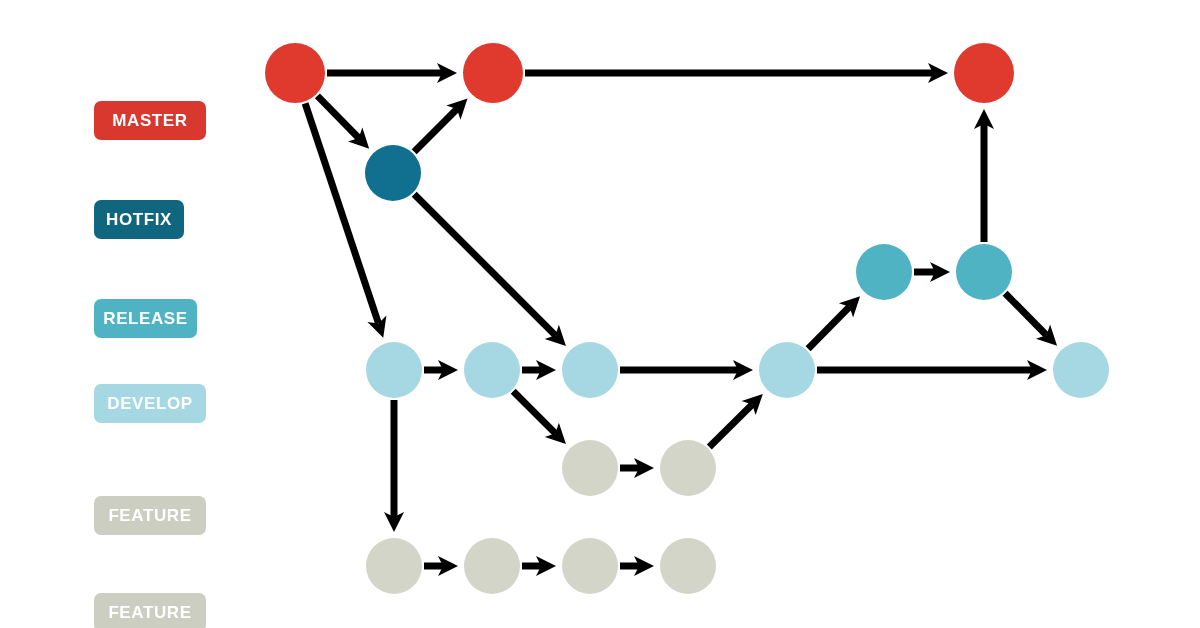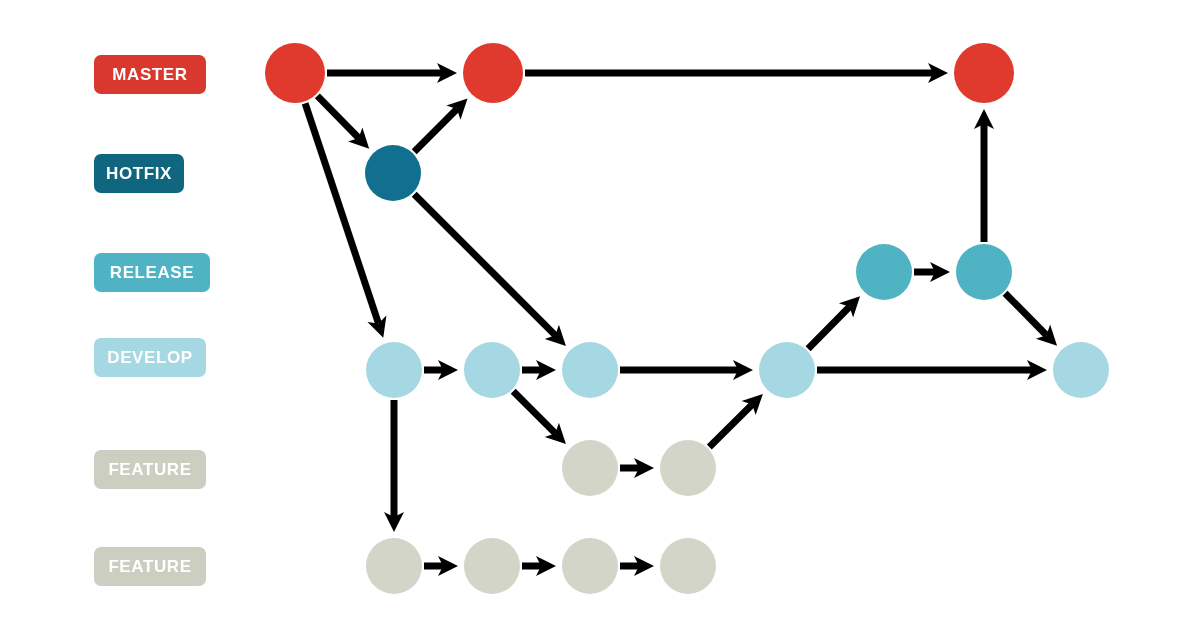--- a/index.html
+++ b/index.html
@@ -25,20 +25,21 @@
     align-items: center;
     justify-content: center;
     box-sizing: border-box;
     border-radius: 7px;
     color: #ffffff;
     font-weight: bold;
     font-size: 17px;
     letter-spacing: 0.6px;
     font-family: "Liberation Sans", sans-serif;
     user-select: none;
+    margin-top: 46px;
   }
   #edges {
     position: absolute;
     left: 0;
     top: 0;
     width: 1200px;
     height: 628px;
     pointer-events: none;
   }
   .node {
@@ -152,18 +153,18 @@
       <div class="node" style="left: 562px; top: 440px; width: 56px; height: 56px; background: rgb(210, 213, 200);"></div>
       <div class="node" style="left: 660px; top: 440px; width: 56px; height: 56px; background: rgb(210, 213, 200);"></div>
       <div class="node" style="left: 366px; top: 538px; width: 56px; height: 56px; background: rgb(210, 213, 200);"></div>
       <div class="node" style="left: 464px; top: 538px; width: 56px; height: 56px; background: rgb(210, 213, 200);"></div>
       <div class="node" style="left: 562px; top: 538px; width: 56px; height: 56px; background: rgb(210, 213, 200);"></div>
       <div class="node" style="left: 660px; top: 538px; width: 56px; height: 56px; background: rgb(210, 213, 200);"></div>
     </div>
   <div id="labels-layer">
       <div class="branch-label" style="left: 94px; top: 55px; width: 112px; height: 39px; background: rgb(216, 56, 45); color: rgb(255, 255, 255);">MASTER</div>
       <div class="branch-label" style="left: 94px; top: 154px; width: 90px; height: 39px; background: rgb(16, 101, 127); color: rgb(255, 255, 255);">HOTFIX</div>
-      <div class="branch-label" style="left: 94px; top: 253px; width: 116px; height: 39px; background: rgb(79, 179, 196); color: rgb(255, 255, 255);">RELEASE</div>
+      <div class="branch-label" style="left: 94px; top: 253px; width: 103px; height: 39px; background: rgb(79, 179, 196); color: rgb(255, 255, 255);">RELEASE</div>
       <div class="branch-label" style="left: 94px; top: 338px; width: 112px; height: 39px; background: rgb(165, 216, 227); color: rgb(255, 255, 255);">DEVELOP</div>
       <div class="branch-label" style="left: 94px; top: 450px; width: 112px; height: 39px; background: rgb(203, 206, 193); color: rgb(255, 255, 255);">FEATURE</div>
       <div class="branch-label" style="left: 94px; top: 547px; width: 112px; height: 39px; background: rgb(203, 206, 193); color: rgb(255, 255, 255);">FEATURE</div>
     </div>
 </div>
 
 </body></html>

